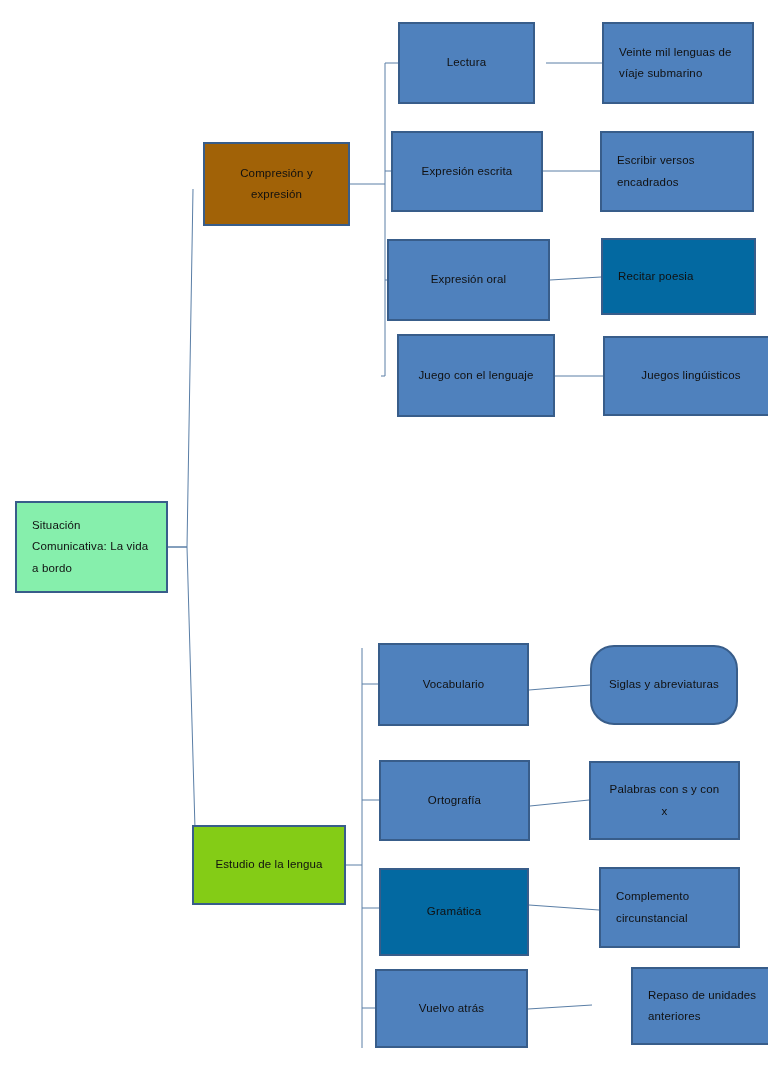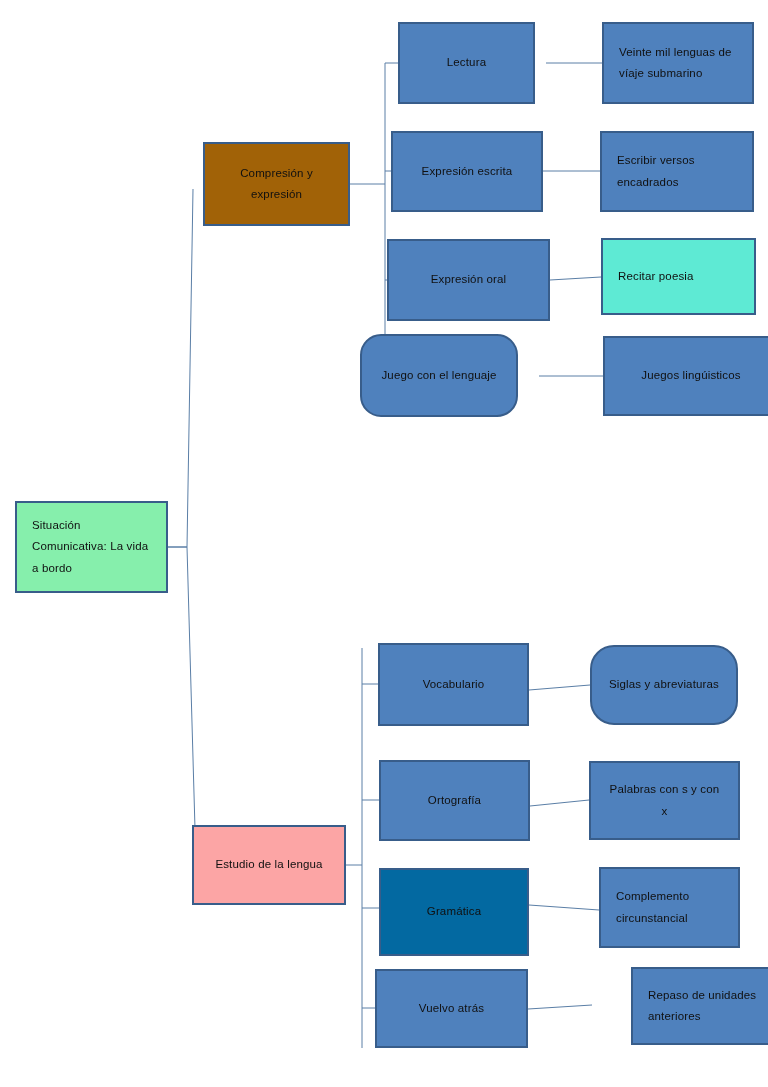--- a/index.html
+++ b/index.html
@@ -88,30 +88,30 @@
     </div>
     <div class="node center" style="left: 391px; top: 131px; width: 152px; height: 81px; background: rgb(79, 129, 189); border-color: rgb(56, 93, 138); color: rgb(16, 16, 16);">
       <span>Expresión escrita</span>
     </div>
     <div class="node center" style="left: 387px; top: 239px; width: 163px; height: 82px; background: rgb(79, 129, 189); border-color: rgb(56, 93, 138); color: rgb(16, 16, 16);">
       <span>Expresión oral</span>
     </div>
     <div class="node left" style="left: 600px; top: 131px; width: 154px; height: 81px; background: rgb(79, 129, 189); border-color: rgb(56, 93, 138); color: rgb(16, 16, 16);">
       <span>Escribir versos encadrados</span>
     </div>
-    <div class="node left" style="left: 601px; top: 238px; width: 155px; height: 77px; background: #5eead4; border-color: rgb(56, 93, 138); color: rgb(16, 16, 16);">
+    <div class="node left" style="left: 601px; top: 238px; width: 155px; height: 77px; background: #0369a1; border-color: rgb(56, 93, 138); color: rgb(16, 16, 16);">
       <span>Recitar poesia</span>
     </div>
-    <div class="node center" style="left: 360px; top: 334px; width: 158px; height: 83px; background: rgb(79, 129, 189); border-color: rgb(56, 93, 138); color: rgb(16, 16, 16); border-radius: 21px;">
+    <div class="node center" style="left: 397px; top: 334px; width: 158px; height: 83px; background: rgb(79, 129, 189); border-color: rgb(56, 93, 138); color: rgb(16, 16, 16);">
       <span>Juego con el lenguaje</span>
     </div>
     <div class="node center" style="left: 603px; top: 336px; width: 176px; height: 80px; background: rgb(79, 129, 189); border-color: rgb(56, 93, 138); color: rgb(16, 16, 16);">
       <span>Juegos lingúisticos</span>
     </div>
-    <div class="node center" style="left: 192px; top: 825px; width: 154px; height: 80px; background: #fca5a5; border-color: rgb(56, 93, 138); color: rgb(16, 16, 16);">
+    <div class="node center" style="left: 192px; top: 825px; width: 154px; height: 80px; background: #84cc16; border-color: rgb(56, 93, 138); color: rgb(16, 16, 16);">
       <span>Estudio de la lengua</span>
     </div>
     <div class="node center" style="left: 378px; top: 643px; width: 151px; height: 83px; background: rgb(79, 129, 189); border-color: rgb(56, 93, 138); color: rgb(16, 16, 16);">
       <span>Vocabulario</span>
     </div>
     <div class="node center" style="left: 590px; top: 645px; width: 148px; height: 80px; background: rgb(79, 129, 189); border-color: rgb(56, 93, 138); color: rgb(16, 16, 16); border-radius: 24px;">
       <span>Siglas y abreviaturas</span>
     </div>
     <div class="node center" style="left: 379px; top: 760px; width: 151px; height: 81px; background: rgb(79, 129, 189); border-color: rgb(56, 93, 138); color: rgb(16, 16, 16);">
       <span>Ortografía</span>

